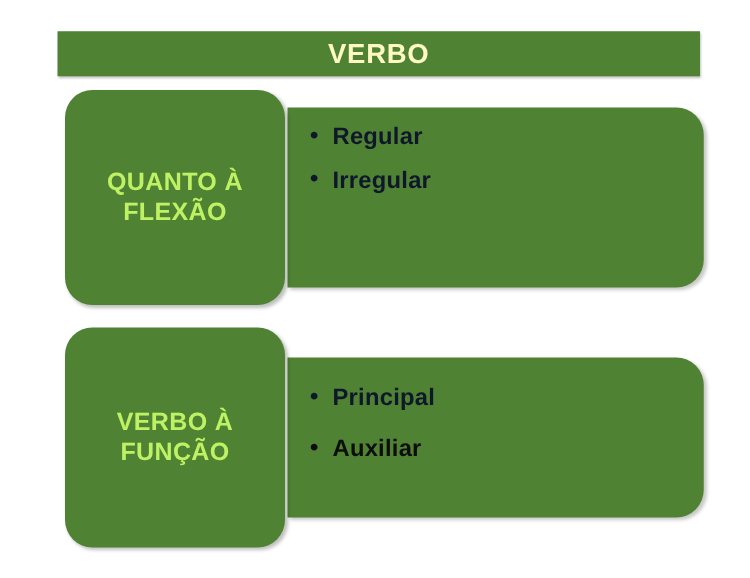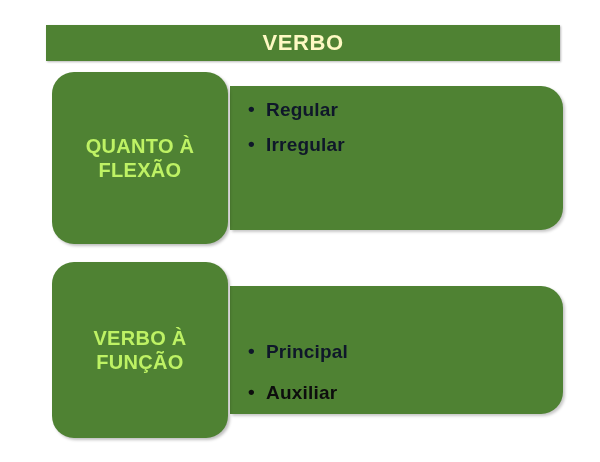--- a/index.html
+++ b/index.html
@@ -85,21 +85,21 @@
     z-index: 1;
   }
   .row-flexao .items-box { top: 14px; height: 144px; }
   .row-funcao .items-box { top: 24px; height: 128px; }
 
   .items-list {
     list-style: none;
     margin: 0;
     padding: 14px 0 0 18px;
   }
-  .row-funcao .items-list { padding-top: 56px; }
+  .row-funcao .items-list { padding-top: 23px; }
 
   .items-list li {
     position: relative;
     color: #0f172a;
     font-size: 19px;
     font-weight: bold;
     line-height: 1.0;
     padding-left: 18px;
     margin-bottom: 16px;
     letter-spacing: 0.2px;

